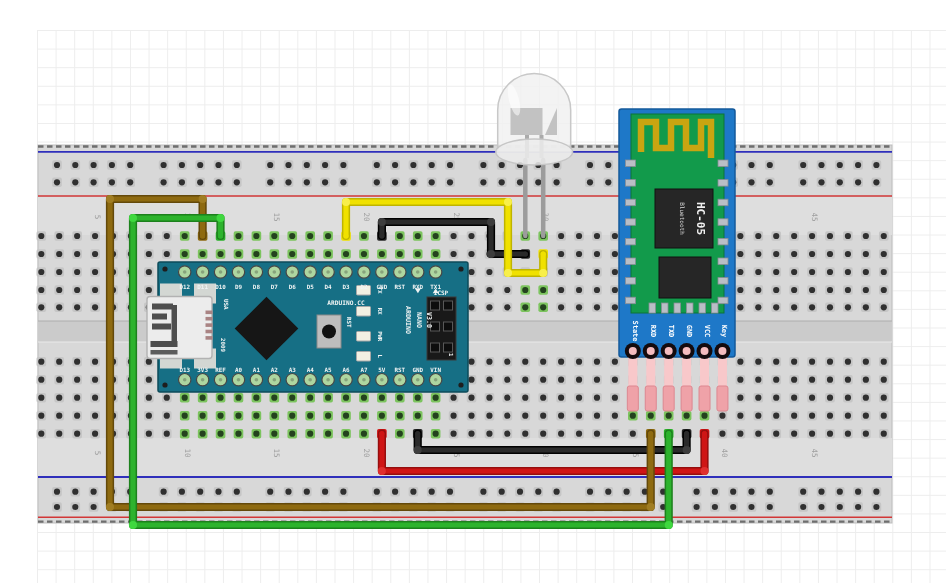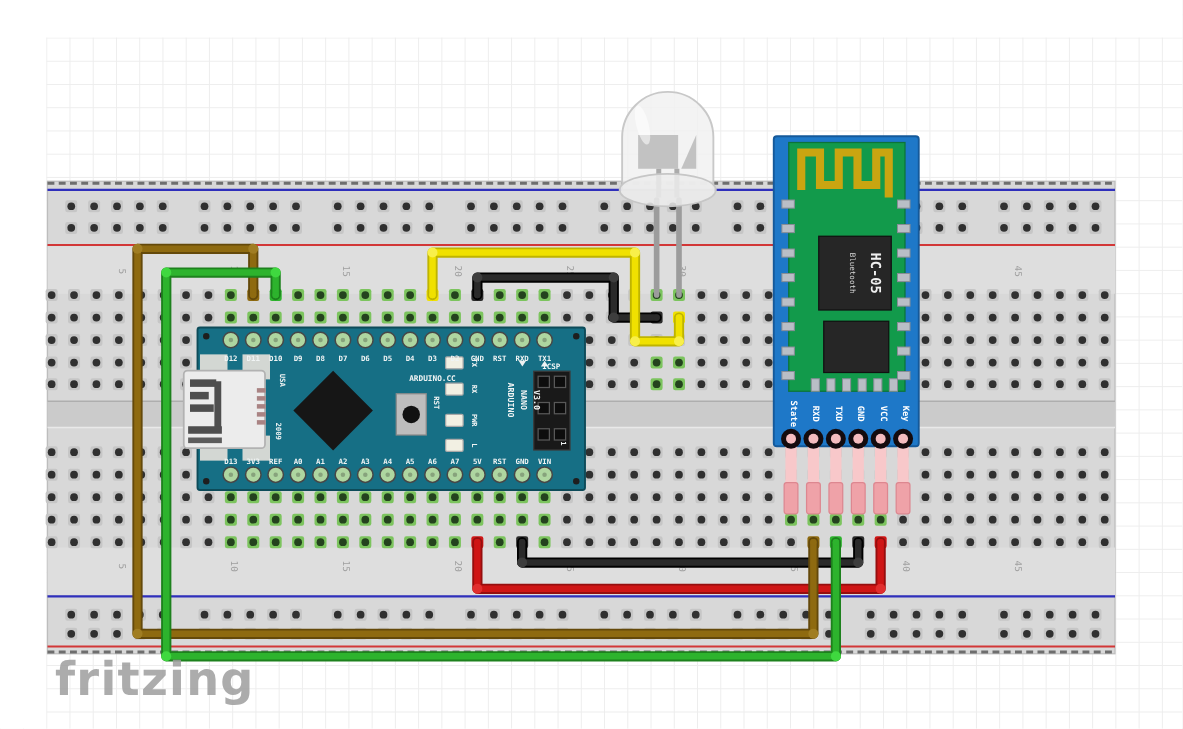--- a/index.html
+++ b/index.html
@@ -1631,14 +1631,13 @@
           <circle cx="220.5" cy="236" r="2.5" fill="#2db32d"></circle>
           <circle cx="220.5" cy="218" r="4" fill="#3fd83f"></circle>
           <circle cx="133" cy="218" r="4" fill="#3fd83f"></circle>
           <circle cx="133" cy="525" r="4" fill="#3fd83f"></circle>
           <circle cx="668.7" cy="525" r="4" fill="#3fd83f"></circle>
           <circle cx="668.7" cy="433.7" r="2.5" fill="#2db32d"></circle>
         </g>
       </g>
   </svg>
 
-  <div class="logo">fritzing</div>
 </div>
 
 </body></html>

